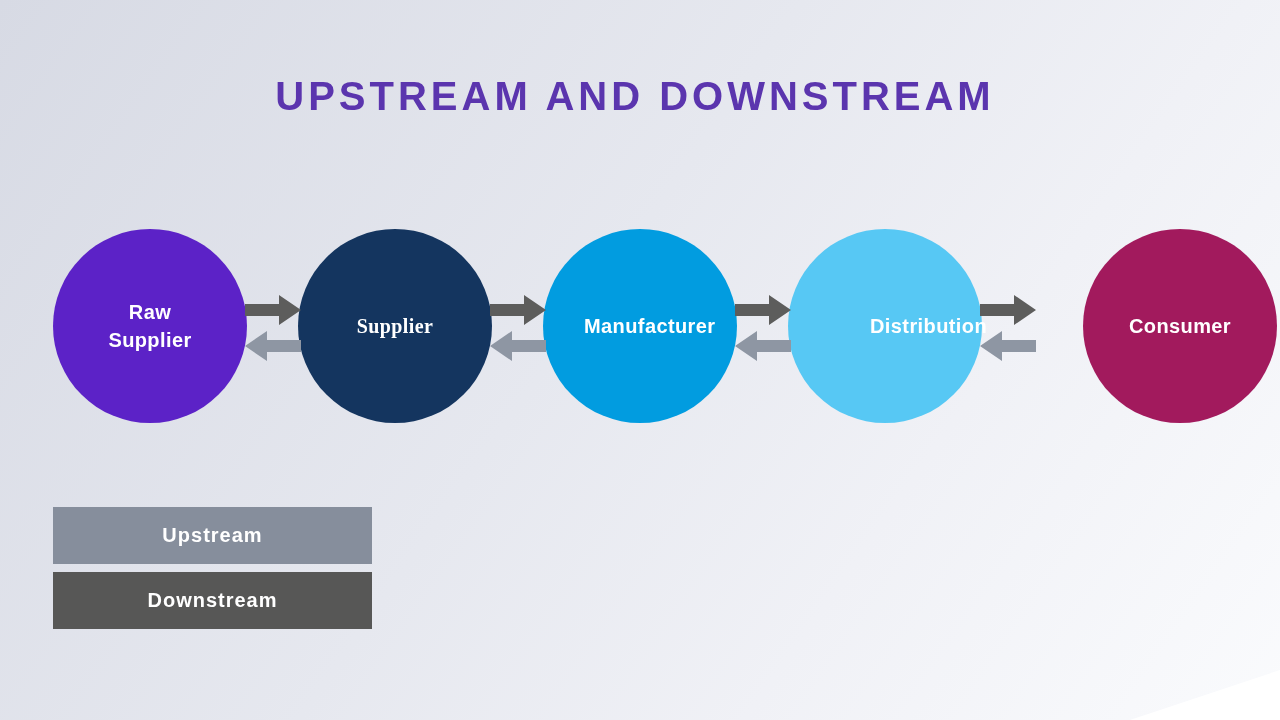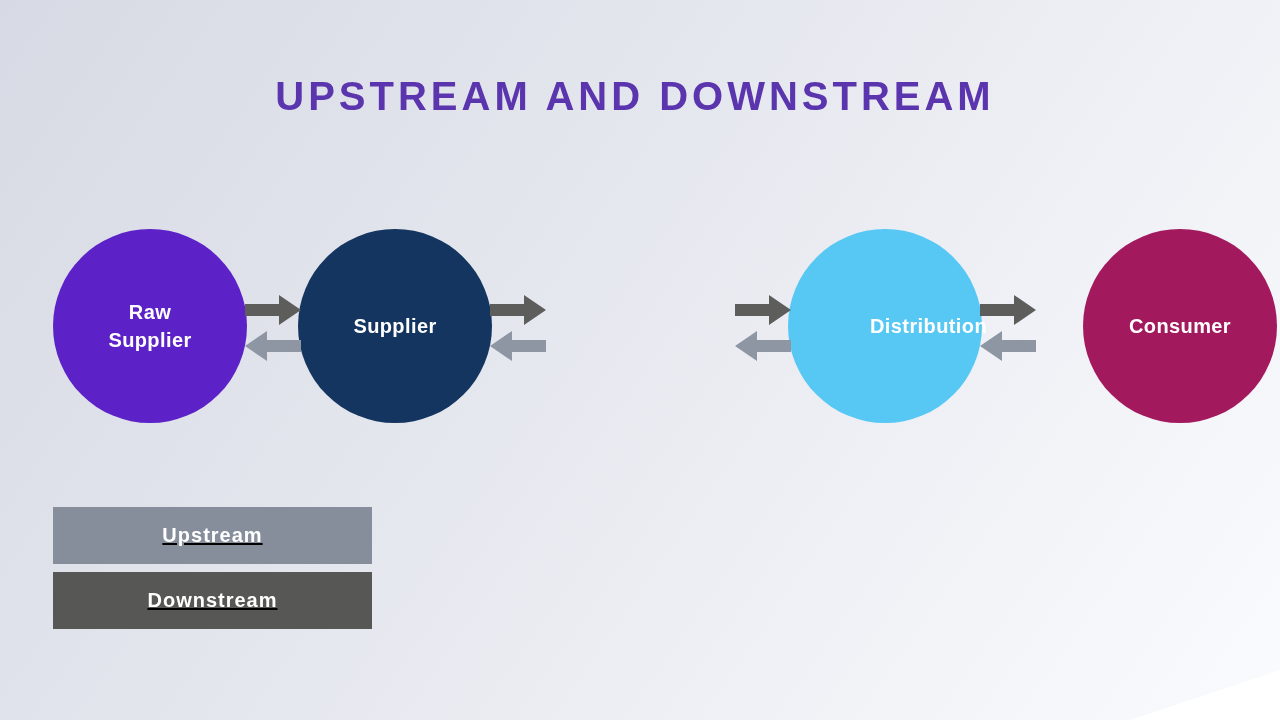--- a/index.html
+++ b/index.html
@@ -67,21 +67,20 @@
   .arrow-pair svg { display: block; }
 
   .legend-box {
     position: absolute;
     left: 53px;
     width: 319px;
     height: 57px;
     display: flex;
     align-items: center;
     justify-content: center;
-    text-decoration: underline;
   }
   .legend-label {
     color: #ffffff;
     font-size: 20px;
     font-weight: 700;
     letter-spacing: 1px;
   }
 
   
   .node-0 { left: 53px; }
@@ -100,22 +99,25 @@
 <body>
 
 <div class="stage">
   <div class="corner-shape"></div>
 
   <h1 class="title" style="color: rgb(91, 53, 174);">UPSTREAM AND DOWNSTREAM</h1>
 
   <div class="node node-0" style="background-color: rgb(92, 34, 199);">
     <div class="node-label">Raw Supplier</div>
   </div>
-  <div class="node node-1" style="background-color: rgb(20, 53, 95);">
+  <div class="node node-1" style="background-color: rgb(20, 53, 95); font-family: Liberation Serif, serif;">
     <div class="node-label">Supplier</div>
+  </div>
+  <div class="node node-2" style="background-color: rgb(1, 156, 224);">
+    <div class="node-label">Manufacturer</div>
   </div>
   <div class="node node-3" style="background-color: rgb(87, 200, 244);">
     <div class="node-label">Distribution</div>
   </div>
   <div class="node node-4" style="background-color: rgb(162, 26, 93);">
     <div class="node-label">Consumer</div>
   </div>
 
   <div class="arrow-pair gap-0">
     <svg width="56" height="30" viewBox="0 0 56 30">

